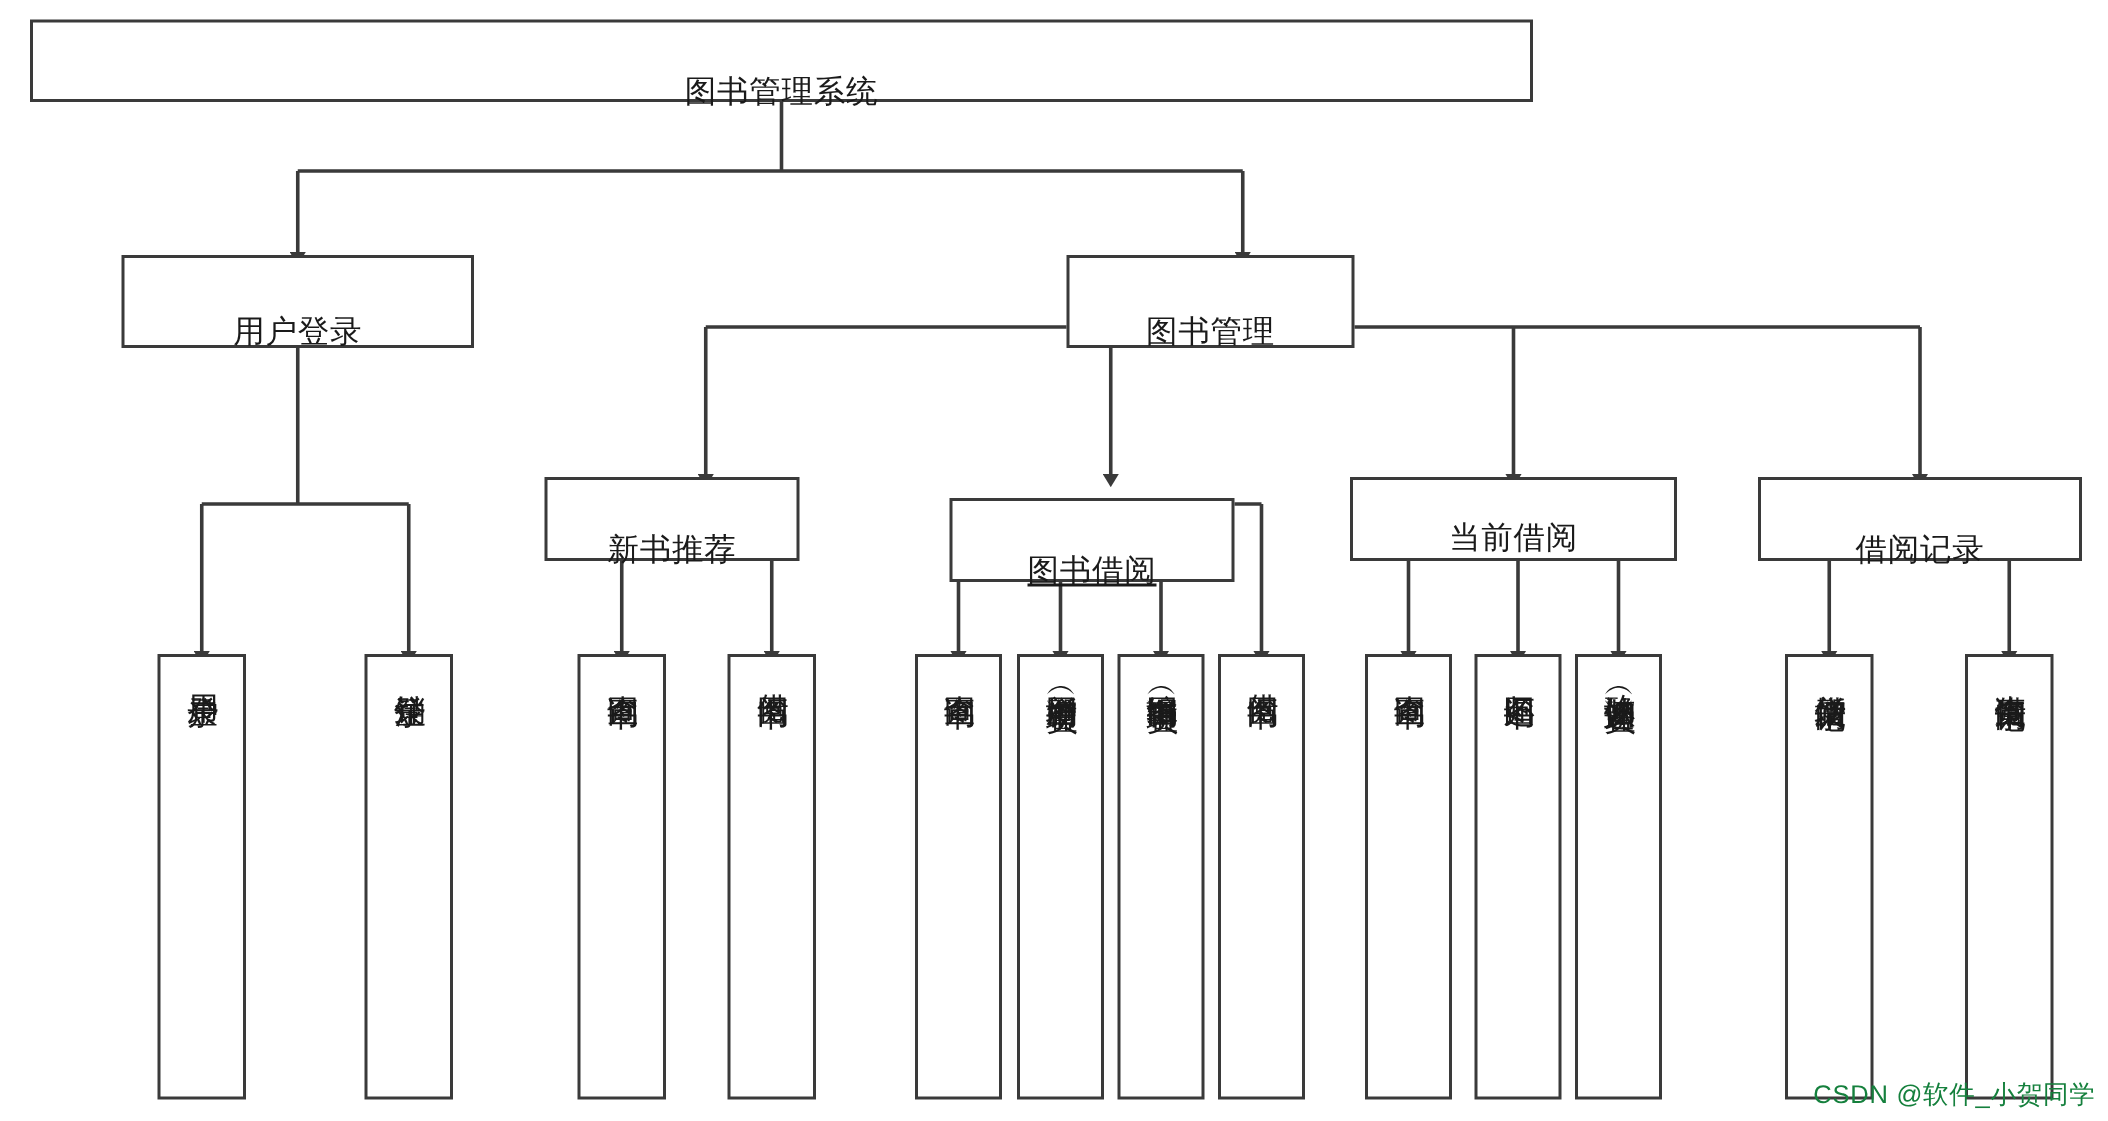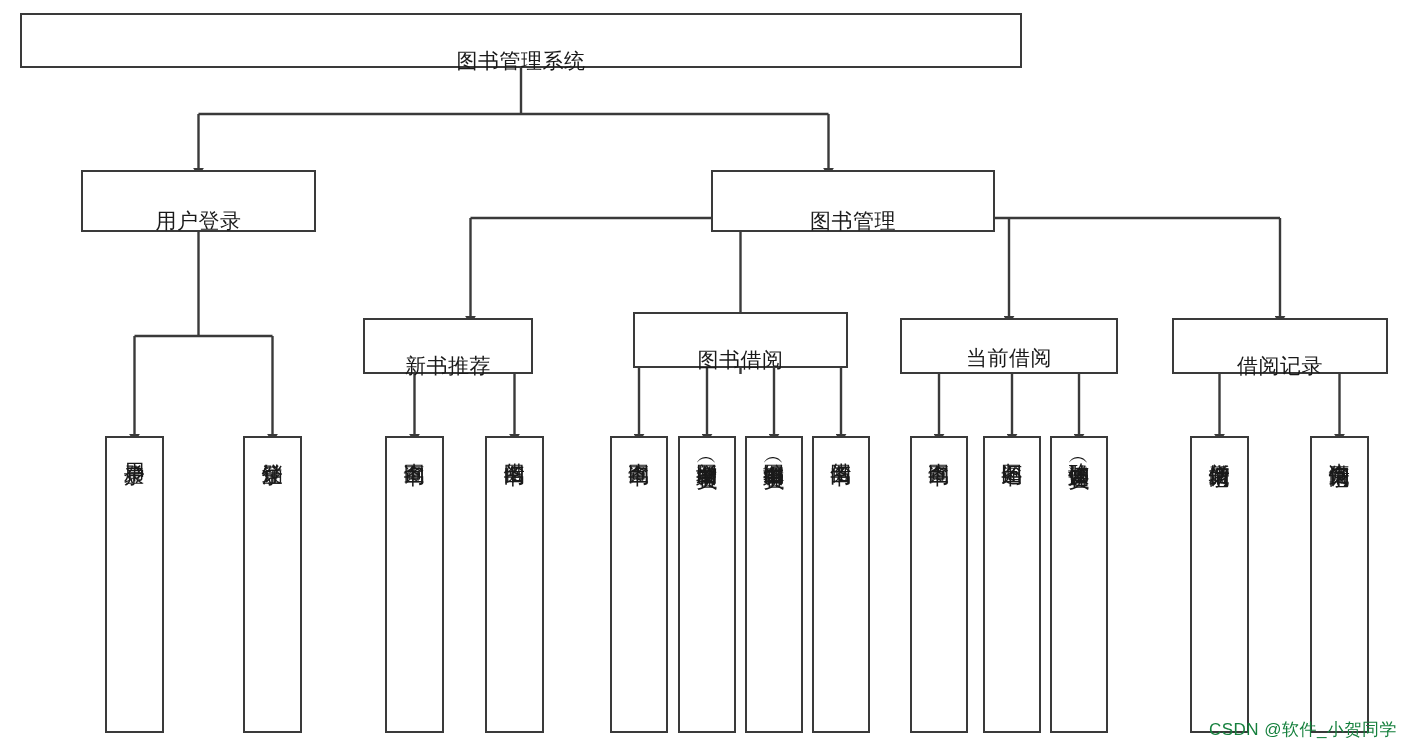--- a/index.html
+++ b/index.html
@@ -116,28 +116,28 @@
       </g>
   </svg>
 
   <div class="node h" id="node-root" style="left: 20px; top: 13px; width: 1002px; height: 55px;">
     <span class="hlabel">图书管理系统</span>
   </div>
 
   <div class="node h" id="node-user-login" style="left: 81px; top: 170px; width: 235px; height: 62px;">
     <span class="hlabel">用户登录</span>
   </div>
-  <div class="node h" id="node-book-manage" style="left: 711px; top: 170px; width: 284px; height: 62px;">
+  <div class="node h" id="node-book-manage" style="left: 711px; top: 170px; width: 192px; height: 62px;">
     <span class="hlabel">图书管理</span>
   </div>
 
   <div class="node h" id="node-new-book-recommend" style="left: 363px; top: 318px; width: 170px; height: 56px;">
     <span class="hlabel">新书推荐</span>
   </div>
-  <div class="node h" id="node-book-borrow" style="left: 633px; top: 312px; width: 215px; height: 56px;">
+  <div class="node h" id="node-book-borrow" style="left: 633px; top: 332px; width: 190px; height: 56px; text-decoration: underline;">
     <span class="hlabel">图书借阅</span>
   </div>
   <div class="node h" id="node-current-borrow" style="left: 900px; top: 318px; width: 218px; height: 56px; align-items: flex-end;">
     <span class="hlabel">当前借阅</span>
   </div>
   <div class="node h" id="node-borrow-record" style="left: 1172px; top: 318px; width: 216px; height: 56px;">
     <span class="hlabel">借阅记录</span>
   </div>
 
   <div id="leaf-host">

